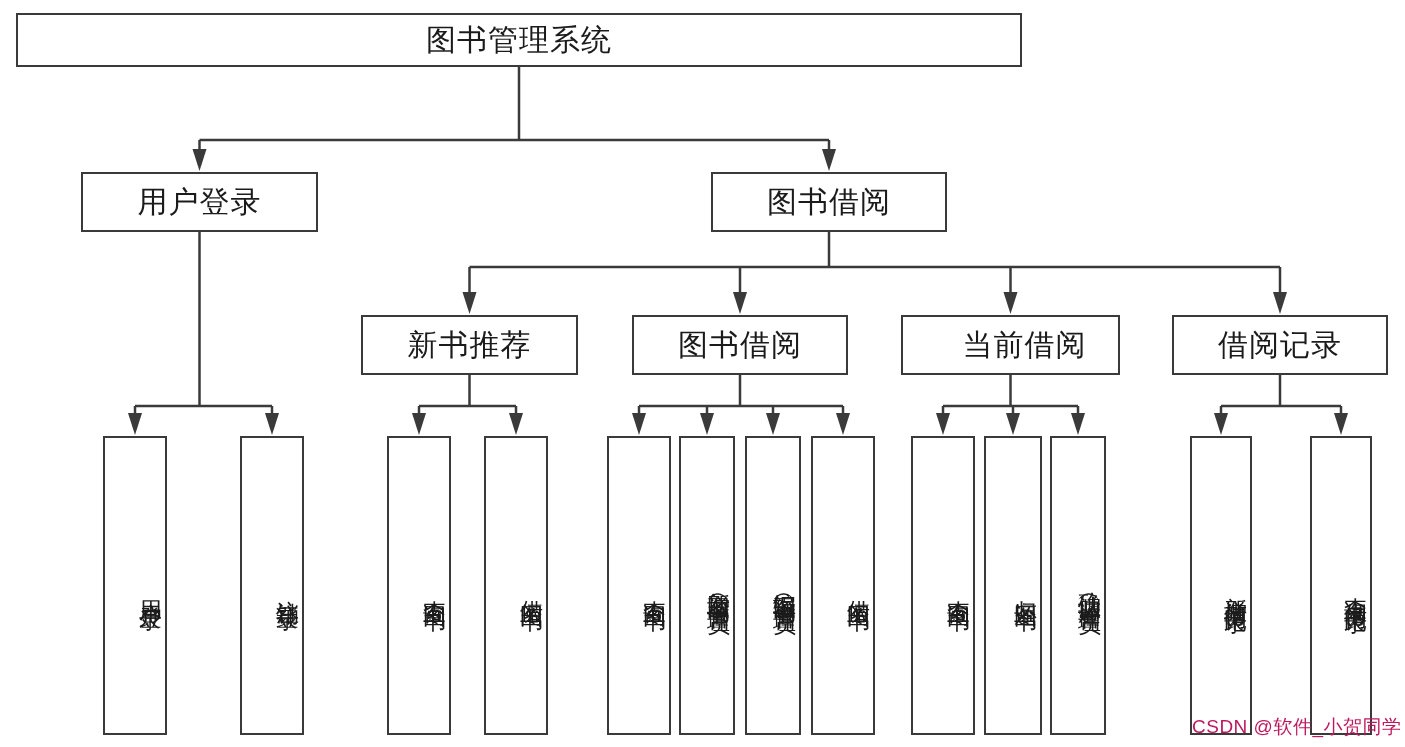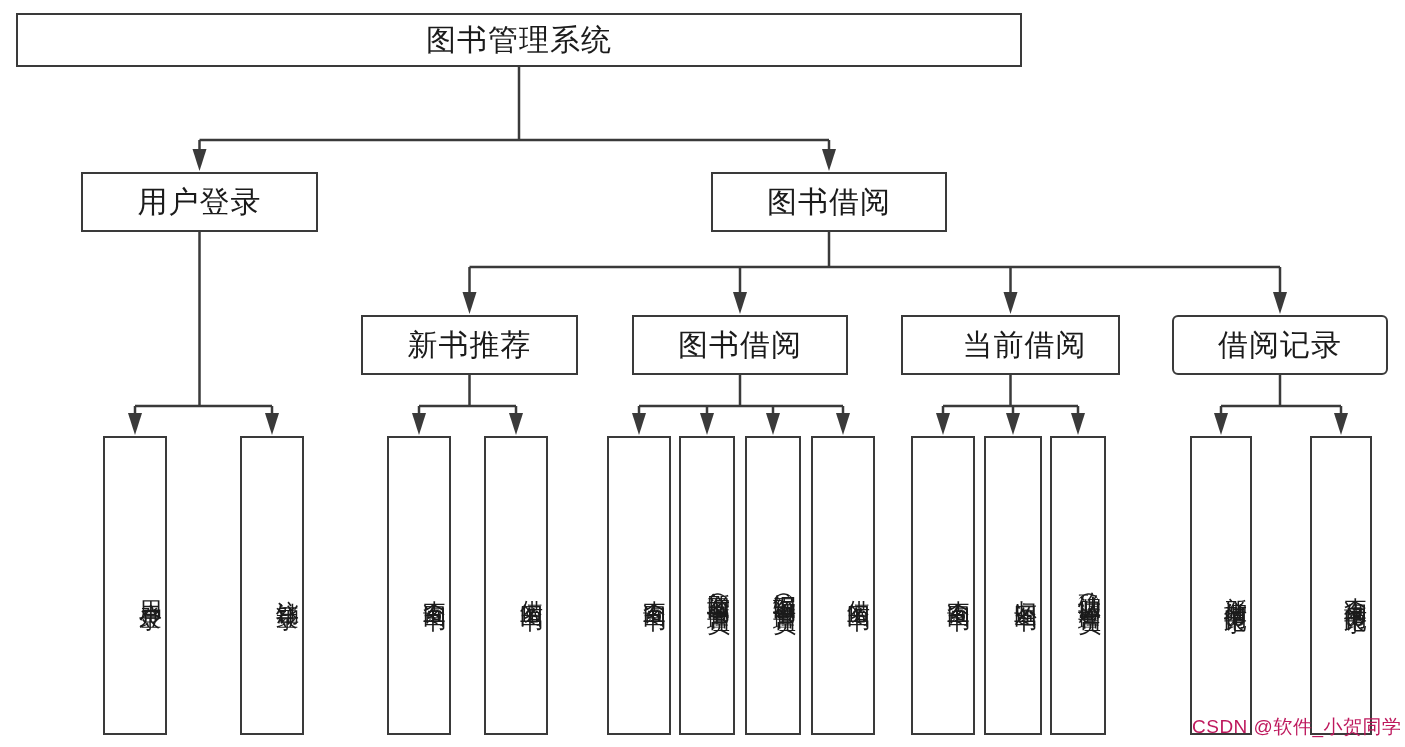--- a/index.html
+++ b/index.html
@@ -138,21 +138,21 @@
 
   <div class="node node-h" style="left: 361px; top: 315px; width: 217px; height: 60px;">
     <span>新书推荐</span>
   </div>
   <div class="node node-h" style="left: 632px; top: 315px; width: 216px; height: 60px;">
     <span>图书借阅</span>
   </div>
   <div class="node node-h" style="left: 901px; top: 315px; width: 219px; height: 60px; padding-left: 28px;">
     <span>当前借阅</span>
   </div>
-  <div class="node node-h" style="left: 1172px; top: 315px; width: 216px; height: 60px; border-radius: 6px;">
+  <div class="node node-h" style="left: 1172px; top: 315px; width: 216px; height: 60px;">
     <span>借阅记录</span>
   </div>
 
   <div class="node node-v" style="left: 103px; top: 436px; width: 64px; height: 299px;">
     <span>用户登录</span>
   </div>
   <div class="node node-v" style="left: 240px; top: 436px; width: 64px; height: 299px;">
     <span>注销登录</span>
   </div>
   <div class="node node-v" style="left: 387px; top: 436px; width: 64px; height: 299px;">

